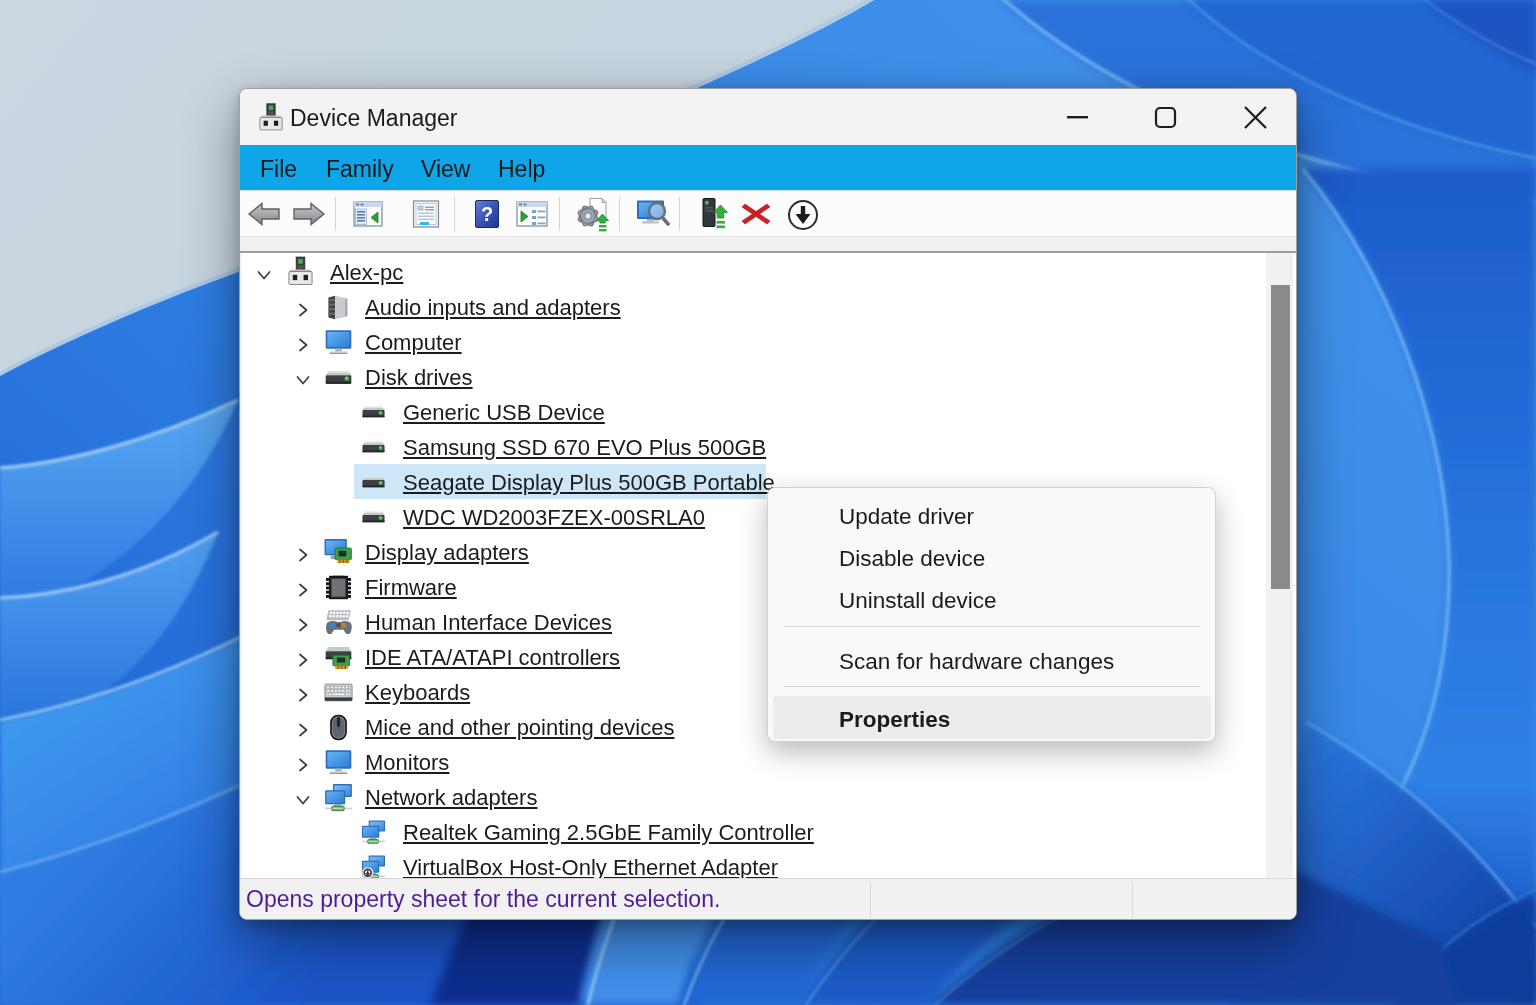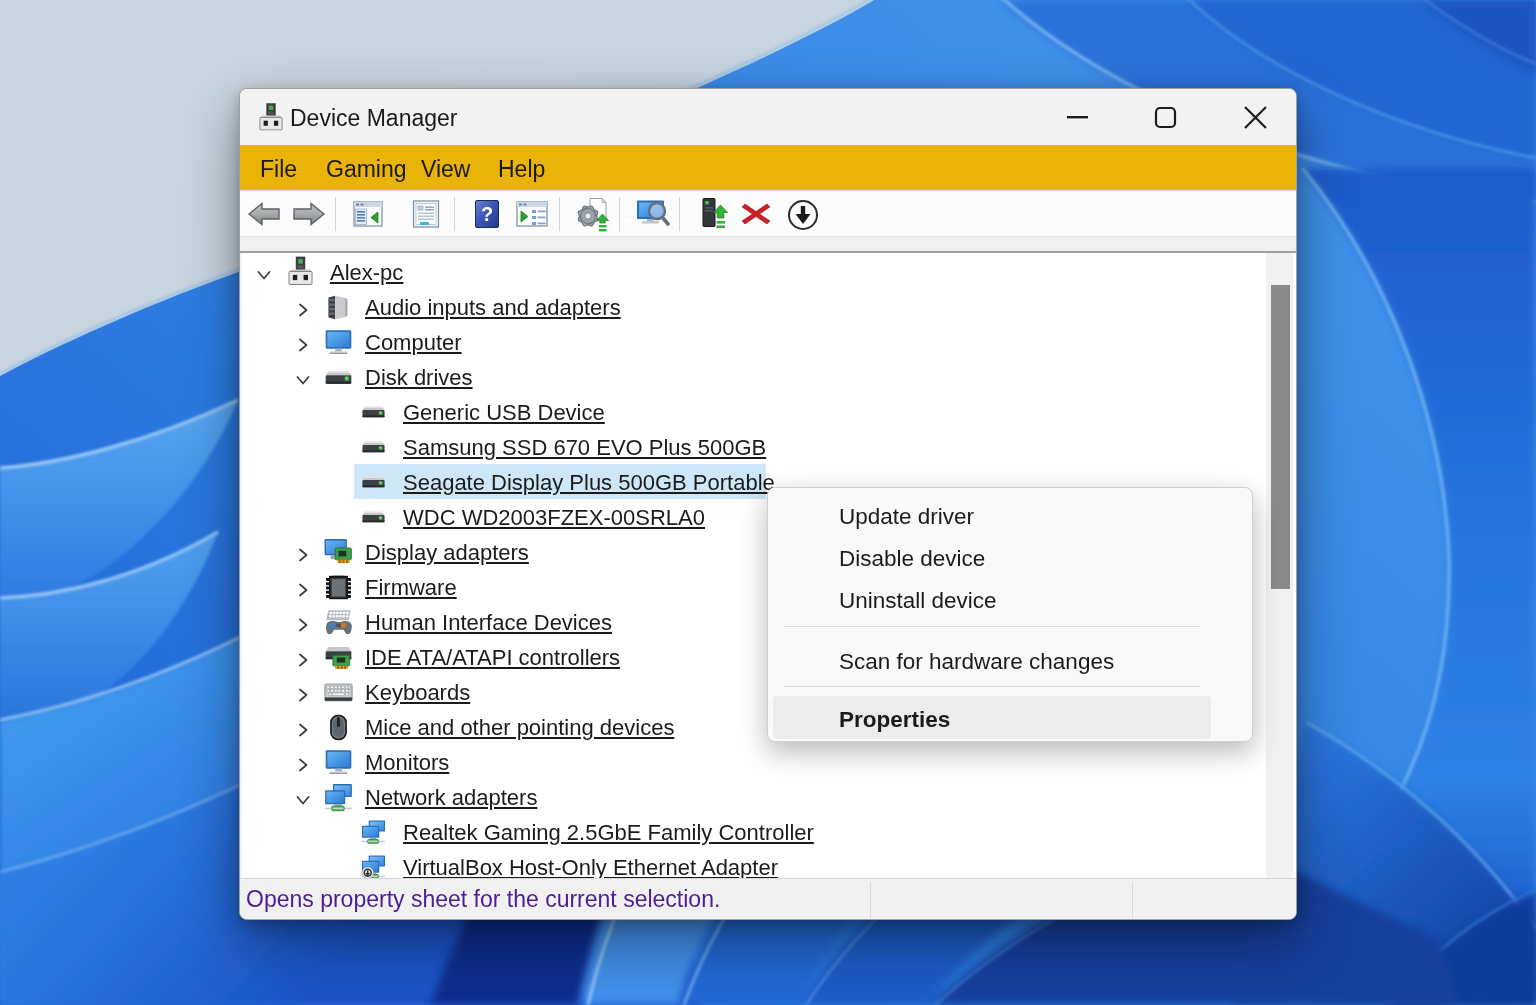--- a/index.html
+++ b/index.html
@@ -10,21 +10,21 @@
     background:#f3f3f3; border:1px solid #9f9f9f; border-radius:8px;
     box-shadow:0 22px 55px rgba(0,0,0,.42), 0 4px 14px rgba(0,0,0,.22);
     overflow:hidden;
   }
   
   #titlebar { position:absolute; left:0; top:0; width:100%; height:56px; background:#f3f3f3; }
   #title-ic { position:absolute; left:19px; top:14px; }
   #title-tx { position:absolute; left:50px; top:16px; font-size:23px; color:#1a1a1a; }
   .capbtn { position:absolute; top:0; width:64px; height:56px; }
   
-  #menubar { position:absolute; left:0; top:56px; width:100%; height:46px; background:#eab308; border-bottom:1px solid #dcdcdc; }
+  #menubar { position:absolute; left:0; top:56px; width:100%; height:46px; background:#0ea5e9; border-bottom:1px solid #dcdcdc; }
   .mi { position:absolute; top:0; height:100%; font-size:23px; color:#191919; line-height:48px; }
   
   #toolbar { position:absolute; left:0; top:103px; width:100%; height:45px; background:#fcfcfc; border-bottom:1px solid #e3e3e3; }
   .tsep { position:absolute; top:5px; width:1px; height:34px; background:#d4d4d4; }
   .tbi { position:absolute; top:0; }
   
   #strip { position:absolute; left:0; top:149px; width:100%; height:13px; background:#f0f0f0; }
   #paneline { position:absolute; left:0; top:162px; width:100%; height:2px; background:#9d9d9d; }
   
   #tree { position:absolute; left:2px; top:164px; width:1054px; height:625px; background:#fff; overflow:hidden; }
@@ -35,21 +35,21 @@
   #sel { position:absolute; left:112px; top:211px; width:412px; height:35px; background:#cde7f8; }
   
   #sbtrack { position:absolute; left:1024px; top:0; width:27px; height:625px; background:#f1f1f1; }
   #sbthumb { position:absolute; left:5px; top:32px; width:19px; height:304px; background:#8a8a8a; }
   
   #status { position:absolute; left:0; top:789px; width:100%; height:43px; background:#f1f1f1; border-top:1px solid #d7d7d7; }
   #status .tx { position:absolute; left:6px; top:7px; font-size:23px; color:#4c1d95; line-height:27px; }
   .ssep { position:absolute; top:3px; width:1px; height:36px; background:#d9d9d9; }
   
   #ctx {
-    position:absolute; left:767px; top:487px; width:486px; height:255px;
+    position:absolute; left:767px; top:487px; width:449px; height:255px;
     background:#f9f9f9; border:1px solid #d0d0d0; border-radius:8px;
     box-shadow:0 10px 28px rgba(0,0,0,.28);
   }
   .ci { position:absolute; left:71px; font-size:22.5px; color:#1b1b1b; line-height:27px; }
   .csep { position:absolute; left:16px; width:416px; height:1px; background:#d9d9d9; }
   #cprop-bg { position:absolute; left:5px; top:208px; width:438px; height:43px; background:#ececec; border-radius:4px; }
 </style>
 </head>
 <body>
 <svg width="0" height="0" style="position:absolute">
@@ -313,21 +313,21 @@
       </svg>
     <svg class="capbtn" style="left:893px" width="64" height="56">
         <rect x="23" y="19" width="19" height="19" rx="4" fill="none" stroke="#1c1c1c" stroke-width="2.2"></rect>
       </svg>
     <svg class="capbtn" style="left:983px" width="64" height="56">
         <path d="M22 18 L43 39 M43 18 L22 39" stroke="#1c1c1c" stroke-width="2.2" fill="none"></path>
       </svg>
   </div>
   <div id="menubar">
     <div class="mi" style="left:20px">File</div>
-    <div class="mi" style="left:86px">Gaming</div>
+    <div class="mi" style="left:86px">Family</div>
     <div class="mi" style="left:181px">View</div>
     <div class="mi" style="left:258px">Help</div>
   </div>
   <div id="toolbar">
     <svg class="tbi" style="left:7px;top:8px" width="34" height="28" viewBox="0 0 34 28">
       <defs>
           <linearGradient id="garr" x1="0" y1="0" x2="0" y2="1">
             <stop offset="0" stop-color="#c0c2c4"></stop>
             <stop offset="0.5" stop-color="#a7a9ac"></stop>
             <stop offset="1" stop-color="#808386"></stop>

